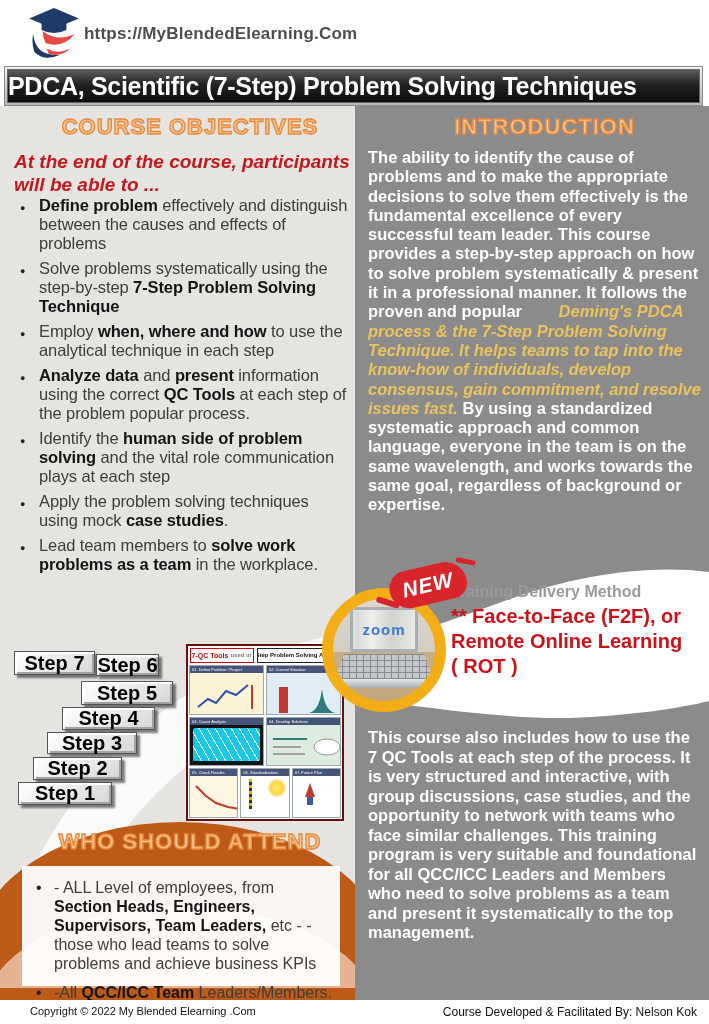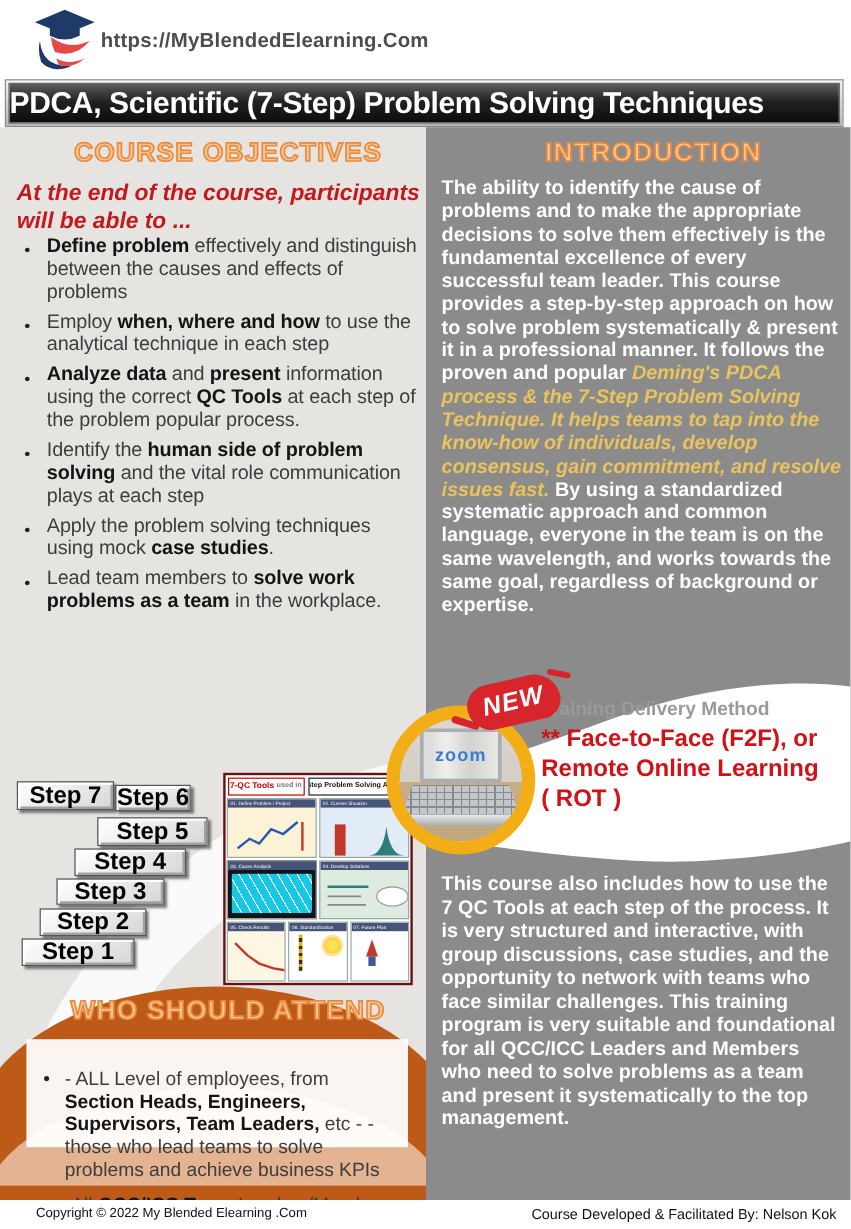--- a/index.html
+++ b/index.html
@@ -30,21 +30,21 @@
 
   
   .red-intro { position:absolute; left:14px; top:44px; width:336px; z-index:2;
     color:#c3191e; font-size:19px; font-weight:bold; font-style:italic; line-height:23px; }
   .obj-list { position:absolute; left:18px; top:90px; width:334px; z-index:2; list-style:none; }
   .obj-list li { position:relative; padding-left:21px; margin-bottom:6px;
     font-size:16.5px; line-height:19px; color:#3d3d3d; letter-spacing:-.1px; }
   .obj-list li::before { content:"●"; position:absolute; left:2px; top:3px; font-size:9px; color:#222; }
   .seg-bold { font-weight:800; color:#141414; }
   .seg-white {}
-  .seg-yellow { color:#e9c35d; font-style:italic; }
+  .seg-yellow { color:#e9c35d; font-style:italic;margin-left:32px; }
 
   
   .step-btn { position:absolute; z-index:3; display:flex; align-items:center; justify-content:center;
     background:linear-gradient(145deg,#ffffff,#d6d6d6); border:1px solid #555;
     box-shadow: inset 2px 2px 0 #fff, inset -2px -2px 0 #a2a2a2, 2.5px 2.5px 2px rgba(0,0,0,.5);
     font-weight:bold; font-size:20px; color:#000;text-align:center; }
   .s7{left:14px;top:545px;width:81px;height:24px}
   .s6{left:96px;top:548px;width:63px;height:22px}
   .s5{left:81px;top:575px;width:92px;height:24px}
   .s4{left:62px;top:601px;width:93px;height:23px}
@@ -78,22 +78,22 @@
     border-left:5px solid transparent; border-right:5px solid transparent; border-bottom:14px solid #c0392b; }
   .qc7-rocket::after { content:""; position:absolute; left:-3px; top:14px; width:6px; height:8px; background:#3a5ba0; }
 
   
   .arch-dark  { position:absolute; left:-25px; top:716px; width:410px; height:310px; z-index:2;
     background:#bd5a17; border-radius:50% 50% 0 0 / 42% 42% 0 0; }
   .arch-peach { position:absolute; left:-18px; top:800px; width:396px; height:230px; z-index:2;
     background:#e3b392; border-radius:50% 50% 0 0 / 48% 48% 0 0; }
   .arch-strip { position:absolute; left:0; top:882px; width:355px; height:12px; z-index:2; background:#bd5a17; }
   .who-heading { top:723px; }
-  .who-box { position:absolute; left:22px; top:760px; width:318px; height:90px; z-index:3;
-    background:rgba(255,255,255,.94); padding:24px 6px 6px 8px; }
+  .who-box { position:absolute; left:22px; top:760px; width:318px; height:120px; z-index:3;
+    background:rgba(255,255,255,.94); padding:12px 6px 6px 8px; }
   .who-list { list-style:none; }
   .who-list li { position:relative; padding-left:24px; font-size:16px; line-height:19px; color:#3d3d3d; }
   .who-list li::before { content:"•"; position:absolute; left:6px; top:0; color:#222; }
   .who-list li + li { margin-top:10px; }
 
   
   .intro-para { position:absolute; left:13px; top:42px; width:335px; z-index:2;
     color:#fff; font-size:16.5px; font-weight:bold; line-height:19.3px; }
   .blob { position:absolute; left:0; top:0; z-index:3; }
   .training { position:absolute; left:96px; top:477px; width:252px; z-index:4; }
@@ -153,20 +153,21 @@
 
   <div class="col-left">
     <div class="swoosh-a"></div>
 
     <div class="heading-center hollow-orange" style="top:8px;">COURSE OBJECTIVES</div>
 
     <div class="red-intro">At the end of the course, participants will be able to ...</div>
 
     <ul class="obj-list">
       <li><span class="seg-bold">Define problem</span><span> effectively and distinguish between the causes and effects of problems</span></li>
+      <li><span>Solve problems systematically using the step-by-step </span><span class="seg-bold">7-Step Problem Solving Technique</span></li>
       <li><span>Employ </span><span class="seg-bold">when, where and how</span><span> to use the analytical technique in each step</span></li>
       <li><span class="seg-bold">Analyze data</span><span> and </span><span class="seg-bold">present</span><span> information using the correct </span><span class="seg-bold">QC Tools</span><span> at each step of the problem popular process.</span></li>
       <li><span>Identify the </span><span class="seg-bold">human side of problem solving</span><span> and the vital role communication plays at each step</span></li>
       <li><span>Apply the problem solving techniques using mock </span><span class="seg-bold">case studies</span><span>.</span></li>
       <li><span>Lead team members to </span><span class="seg-bold">solve work problems as a team</span><span> in the workplace.</span></li>
     </ul>
 
     <div class="step-btn s7">Step 7</div>
     <div class="step-btn s6">Step 6</div>
     <div class="step-btn s5">Step 5</div>

